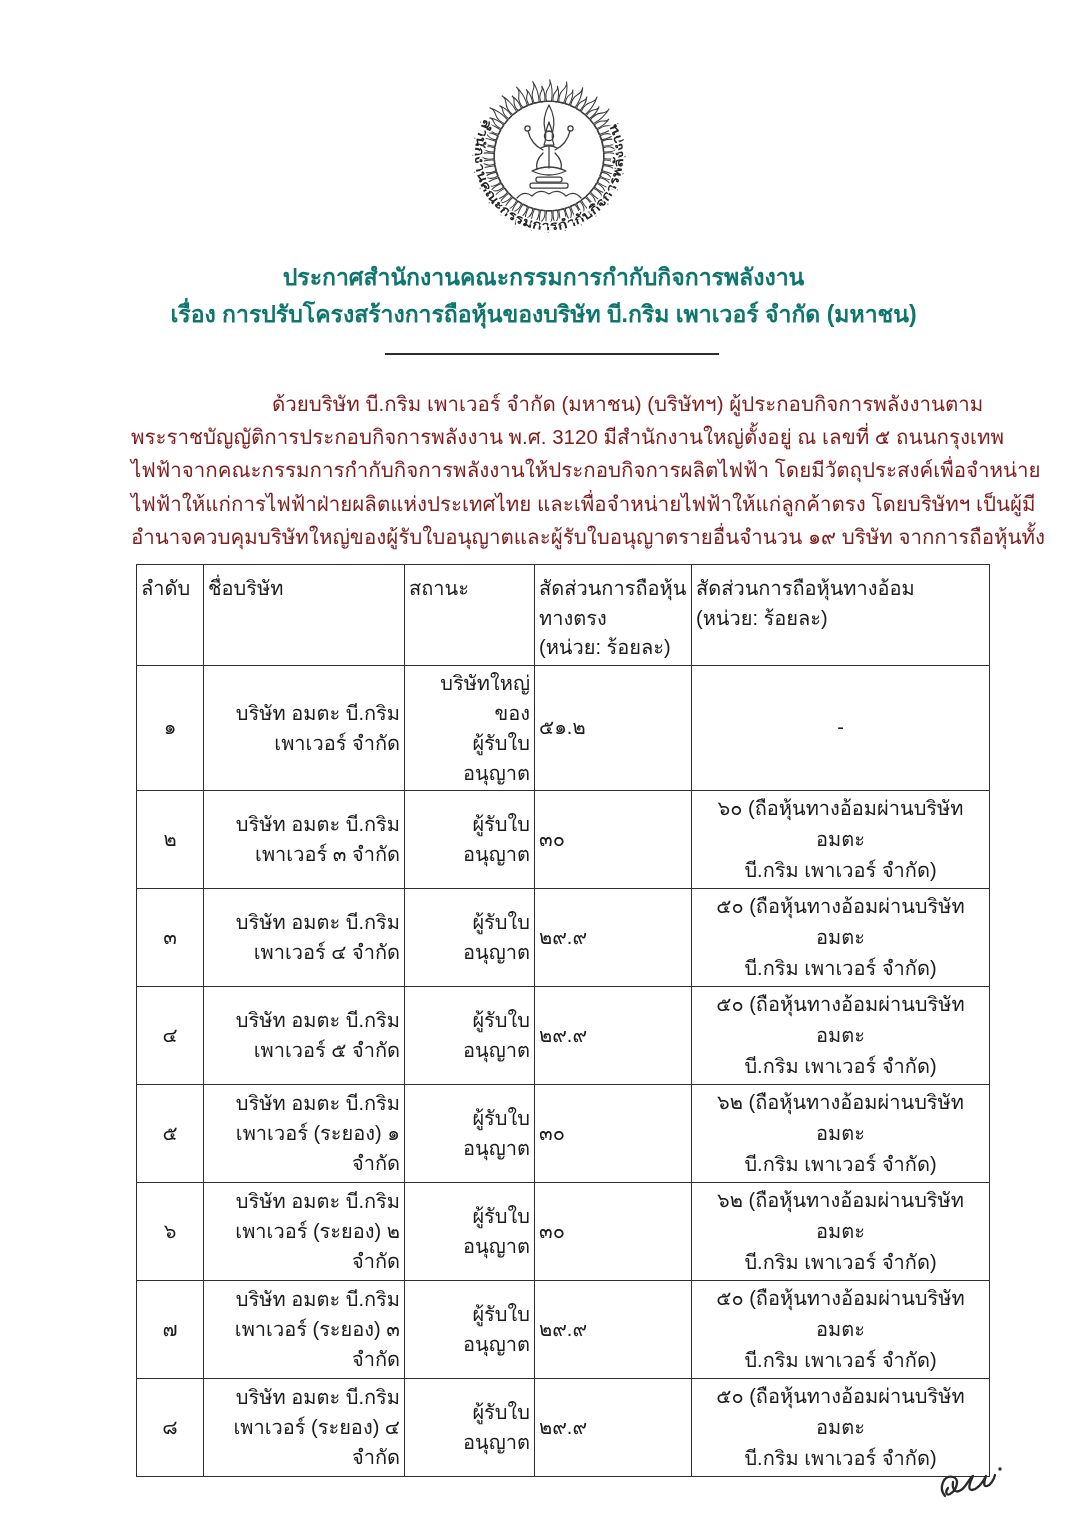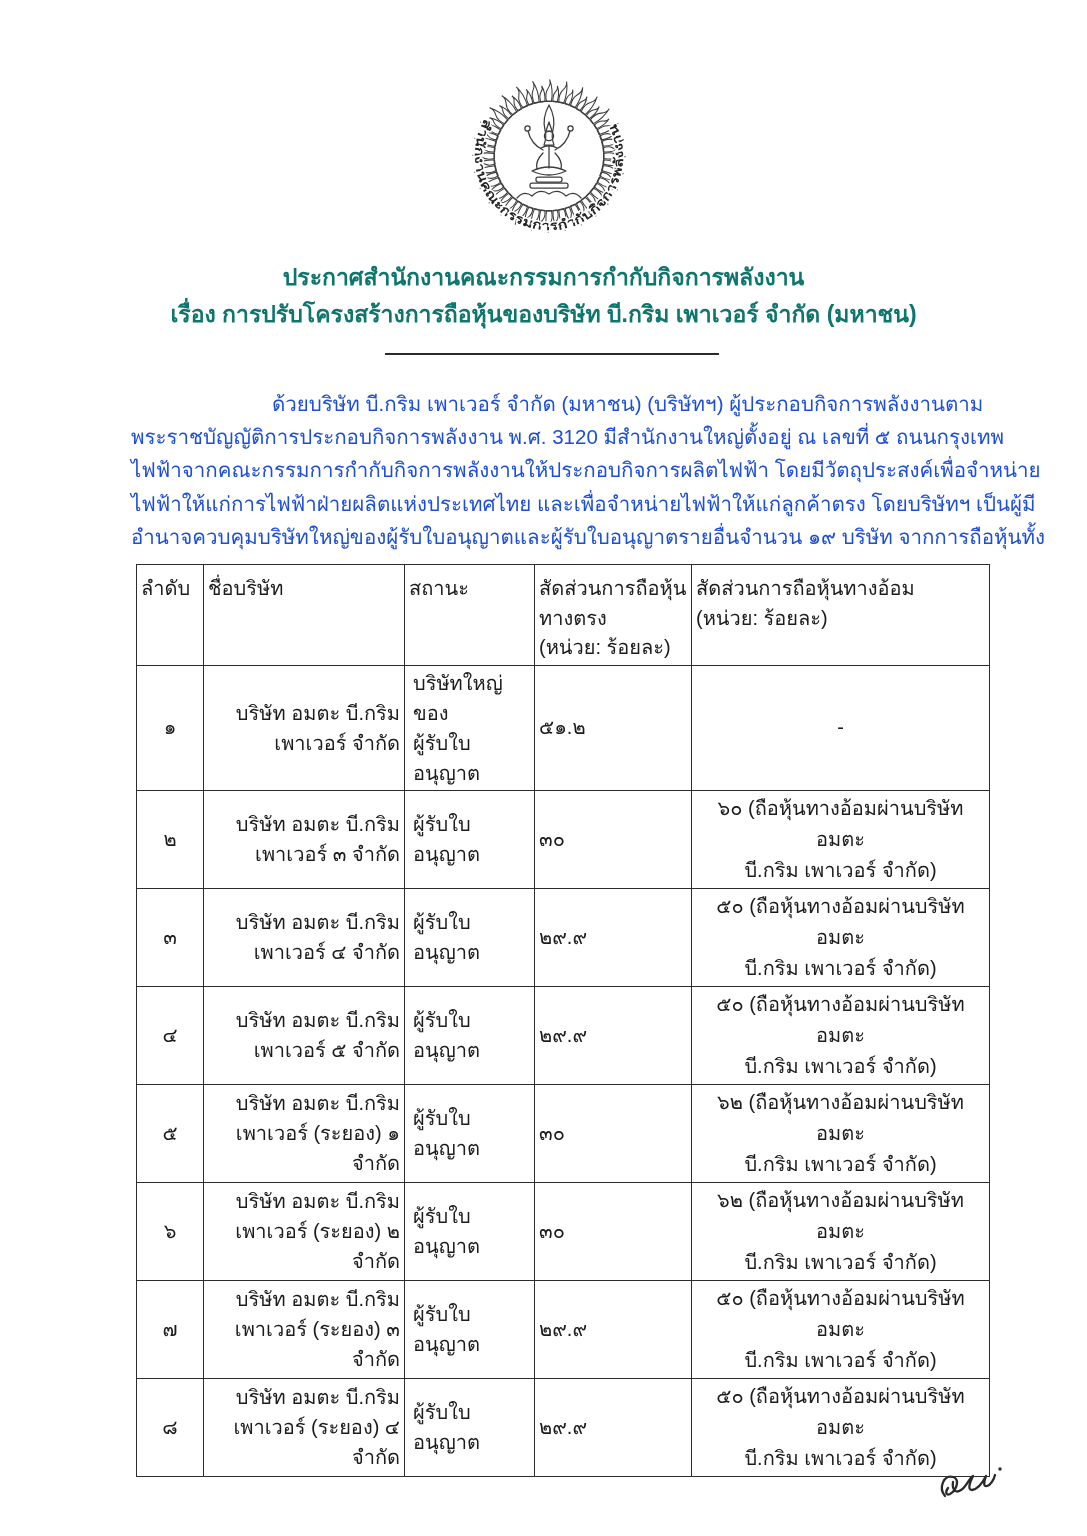--- a/index.html
+++ b/index.html
@@ -13,37 +13,37 @@
   .seal-stroke{fill:none;stroke:#3c3c3c;stroke-width:1.25;stroke-linecap:round;stroke-linejoin:round;}
   .seal-caption{
     font-size:12.5px;fill:#242424;font-family:"Liberation Sans","DejaVu Sans",sans-serif;
     paint-order:stroke;stroke:#ffffff;stroke-width:3px;font-weight:600;
   }
   #seal-rays path{fill:#ffffff;stroke:#3c3c3c;stroke-width:1.05;}
   
   .title-block{margin-top:13px;text-align:center;font-weight:bold;font-size:23px;line-height:37px;color:#0f766e;}
   .divider{width:334px;height:2px;background:#2b2b2b;margin:20px auto 0;position:relative;left:8px;}
   
-  .para{margin:32px 118px 4px 131px;font-size:20.5px;line-height:33.2px;color:#1d4ed8;}
+  .para{margin:32px 118px 4px 131px;font-size:20.5px;line-height:33.2px;color:#7f1d1d;}
   .para .pline{white-space:nowrap;}
   .para .indent{padding-left:141px;}
   
   table.holdings{
     border-collapse:collapse;table-layout:fixed;margin:11px 0 0 136px;
     width:853px;font-size:20px;color:#1c1c1c;
   }
   .holdings th,.holdings td{border:1.6px solid #2d2d2d;padding:2px 4px;white-space:pre-line;overflow:hidden;}
   .holdings th{
     font-weight:normal;text-align:left;vertical-align:top;
     padding-top:9px;line-height:29.5px;
   }
   .holdings td{vertical-align:middle;line-height:30.5px;}
   .holdings td.c-no{text-align:center;}
   .holdings td.c-name{text-align:right;padding-left:13px;line-height:30px;}
-  .holdings td.c-status{text-align:left;padding-left:8px;line-height:30px;}
+  .holdings td.c-status{text-align:right;padding-left:8px;line-height:30px;}
   .holdings td.c-direct{text-align:left;}
   .holdings td.c-indirect{text-align:center;line-height:31px;}
   
   .sig{position:absolute;left:931px;top:1456px;}
   .sig path{fill:none;stroke:#2a2a2a;stroke-width:2.3;stroke-linecap:round;stroke-linejoin:round;}
   .sig circle{fill:#2a2a2a;}
 </style>
 </head>
 <body>
 

